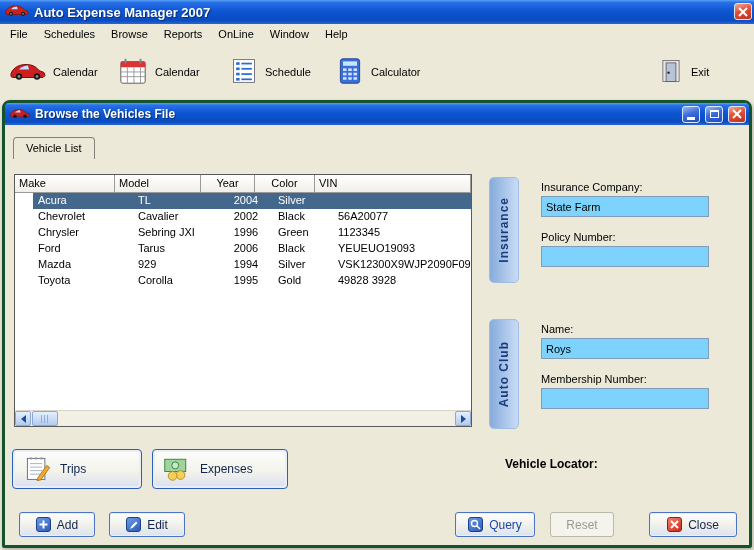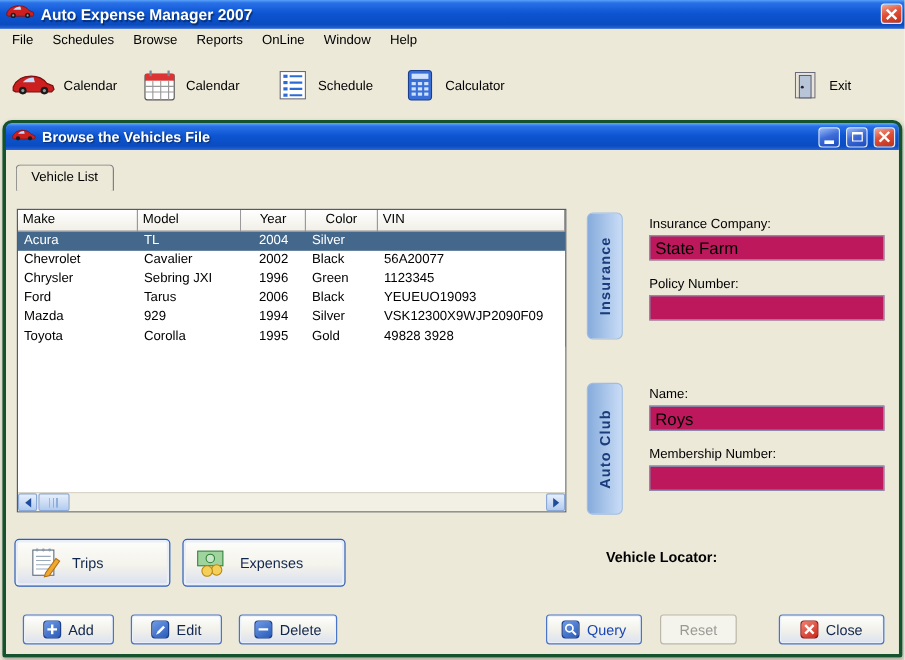--- a/index.html
+++ b/index.html
@@ -46,21 +46,21 @@
   .tab { position:absolute; left:8px; top:12px; height:22px; line-height:20px; padding:0 12px;
     font-size:11px; background:#ECE9D8; border:1px solid #808080; border-bottom:none;
     border-radius:4px 4px 0 0; }
 
   
   .grid { position:absolute; left:9px; top:49px; width:458px; height:253px;
     background:#fff; border:1px solid #5A5A5A; display:flex; flex-direction:column; font-size:11px; }
   .thead { display:flex; height:18px; flex:0 0 18px; }
   .th { border-right:1px solid #9A9A9A; border-bottom:1px solid #9A9A9A; padding:2px 4px;
     background:linear-gradient(#FFFFFF,#F1EFE6); white-space:nowrap; overflow:hidden; }
-  .tr { display:flex; height:16px; flex:0 0 16px; line-height:15px; cursor:default; }
+  .tr { display:flex; height:16px; flex:0 0 16px; line-height:15px; cursor:default;margin-left:18px; }
   .td { padding:0 5px; white-space:nowrap; overflow:hidden; }
   .c0 { width:100px; } .c1 { width:86px; } .c2 { width:54px; text-align:center; }
   .c3 { width:60px; } .c4 { flex:1; }
   .th.c3 { text-align:center; }
   .tr.selected { background:#44688B; color:#fff; }
   .grid-filler { flex:1; background:#fff; }
   .hscroll { height:16px; flex:0 0 16px; background:#F2F0E4; border-top:1px solid #D8D5C8;
     display:flex; align-items:stretch; }
   .sbtn { width:16px; display:flex; align-items:center; justify-content:center;
     background:linear-gradient(180deg,#E6EFFC,#C8DAF4 60%,#B2CBEE);
@@ -75,22 +75,22 @@
   
   .panel { position:absolute; left:484px; width:256px; display:flex; }
   .panel-insurance { top:52px; height:106px; }
   .panel-autoclub  { top:194px; height:110px; }
   .vbar { width:30px; border-radius:5px; background:linear-gradient(90deg,#86ACDC,#C9DCF6);
     display:flex; align-items:center; justify-content:center; border:1px solid #9FBCE2; }
   .vtext { writing-mode:vertical-rl; transform:rotate(180deg); font-weight:bold; font-size:12px;
     color:#1A3C7C; letter-spacing:1px; white-space:nowrap; }
   .fields { position:relative; flex:1; margin-left:22px; }
   .f-label { position:absolute; font-size:11px; color:#000; }
-  .f-input { position:absolute; width:196px; height:21px; border:1px solid #7F9DB9;
-    background:#be185d; font-size:14px; font-family:"Liberation Sans",sans-serif; padding:1px 4px; }
+  .f-input { position:absolute; width:168px; height:21px; border:1px solid #7F9DB9;
+    background:#7dd3fc; font-size:11px; font-family:"Liberation Sans",sans-serif; padding:1px 4px; }
   .pos1 { top:4px; } .pos2 { top:19px; } .pos3 { top:54px; } .pos4 { top:69px; }
 
   
   .bigbtn { position:absolute; top:324px; height:40px; display:flex; align-items:center; gap:9px;
     padding:0 10px; font-size:12px; color:#10264E; cursor:default;
     border:1px solid #2E5FB8; border-radius:4px;
     background:linear-gradient(180deg,#FDFDFB 0%,#F4F3EC 55%,#D9DFEF 100%);
     box-shadow:inset 0 0 0 2px #E9EFF9; }
   .btn-trips { left:7px; width:130px; }
   .btn-expenses { left:147px; width:136px; }
@@ -401,28 +401,20 @@
         <span>Add</span>
       </div>
       <div class="xbtn btn-edit">
         <span class="isq">
           <svg width="10" height="10" viewBox="0 0 10 10">
               <path d="M1 9 l1.5-3 L7 1.5 8.5 3 4 7.5 1 9z" fill="#fff"></path>
             </svg>
         </span>
         <span>Edit</span>
       </div>
-      <div class="xbtn btn-delete">
-        <span class="isq">
-          <svg width="9" height="9" viewBox="0 0 9 9">
-              <line x1="0.5" y1="4.5" x2="8.5" y2="4.5" stroke="#fff" stroke-width="2"></line>
-            </svg>
-        </span>
-        <span>Delete</span>
-      </div>
       <div class="xbtn btn-query">
         <span class="isq">
           <svg width="11" height="11" viewBox="0 0 11 11">
               <circle cx="4.5" cy="4.5" r="3" fill="none" stroke="#fff" stroke-width="1.4"></circle>
               <line x1="7" y1="7" x2="10" y2="10" stroke="#fff" stroke-width="1.6"></line>
             </svg>
         </span>
         <span>Query</span>
       </div>
       <div class="xbtn btn-reset">

